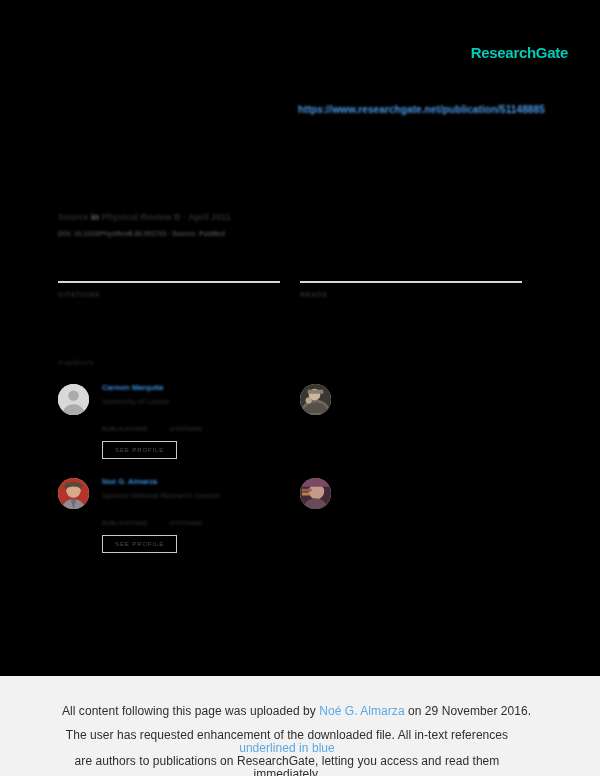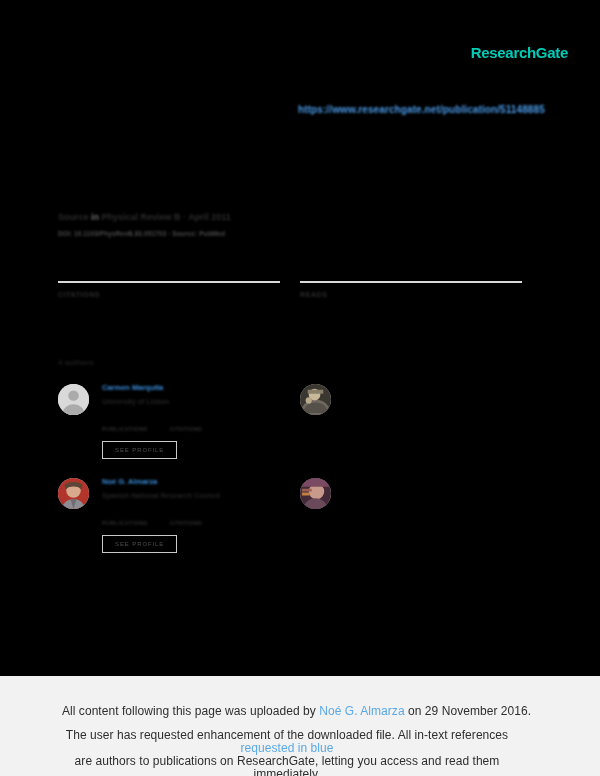--- a/index.html
+++ b/index.html
@@ -347,16 +347,16 @@
     </div>
 
   </div>
 </div>
 
 <div id="footer">
   <div class="footer-p" id="footer-upload">
     <span>All content following this page was uploaded by </span><span class="flink">Noé G. Almarza</span><span> on 29 November 2016.</span>
   </div>
   <div class="footer-p" id="footer-note">
-    <span>The user has requested enhancement of the downloaded file. All in-text references </span><span class="flink">requested in blue</span><br>
+    <span>The user has requested enhancement of the downloaded file. All in-text references </span><span class="flink">underlined in blue</span><br>
     <span>are authors to publications on ResearchGate, letting you access and read them immediately.</span>
   </div>
 </div>
 
 </body></html>

